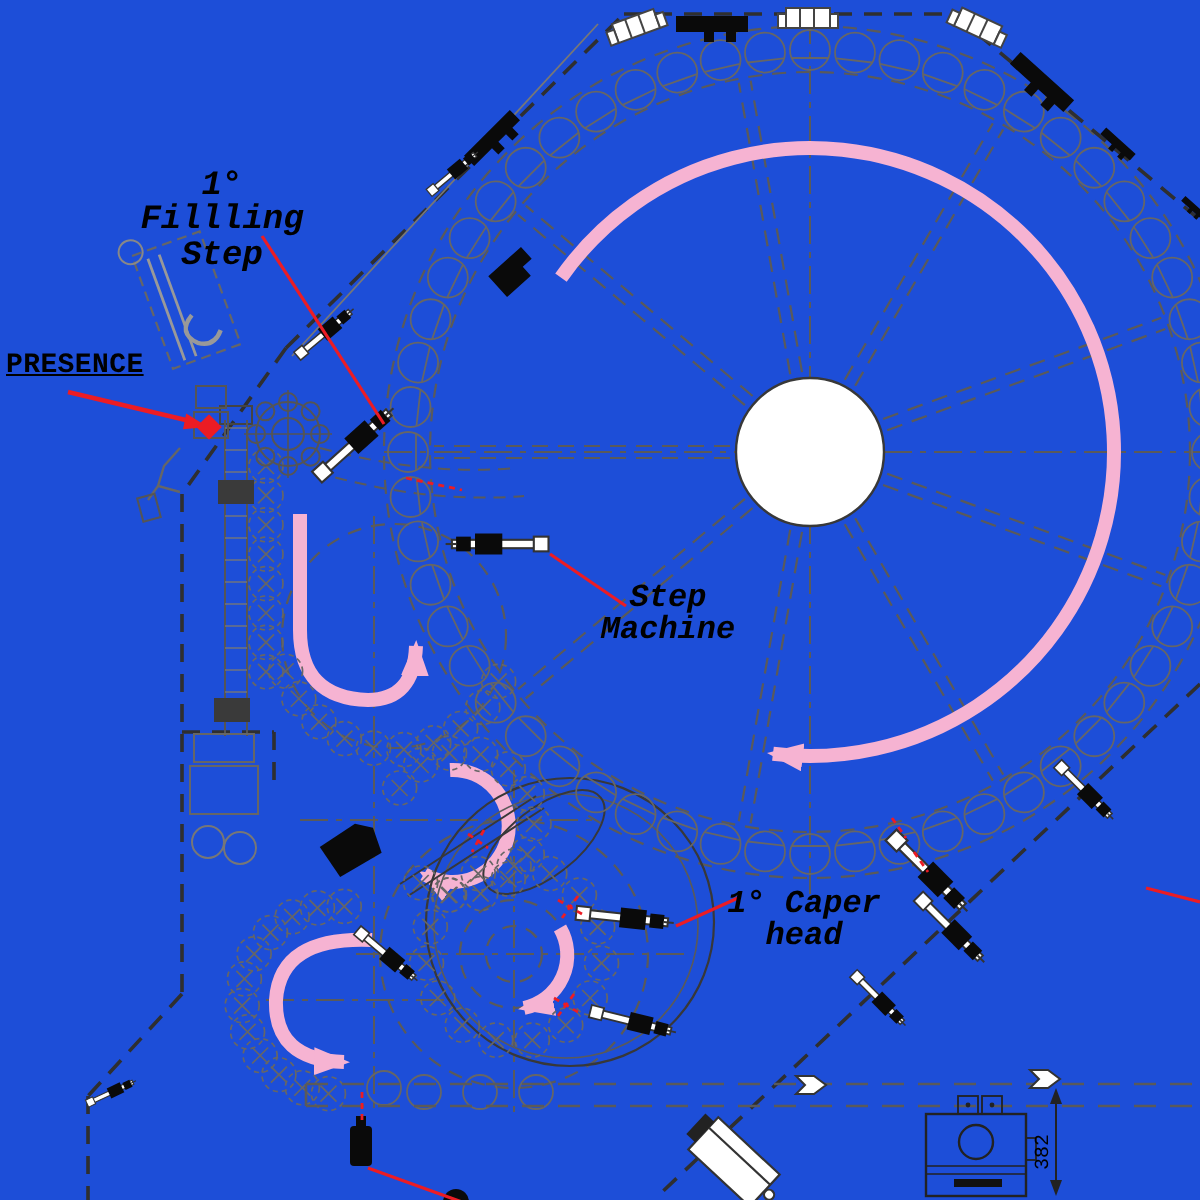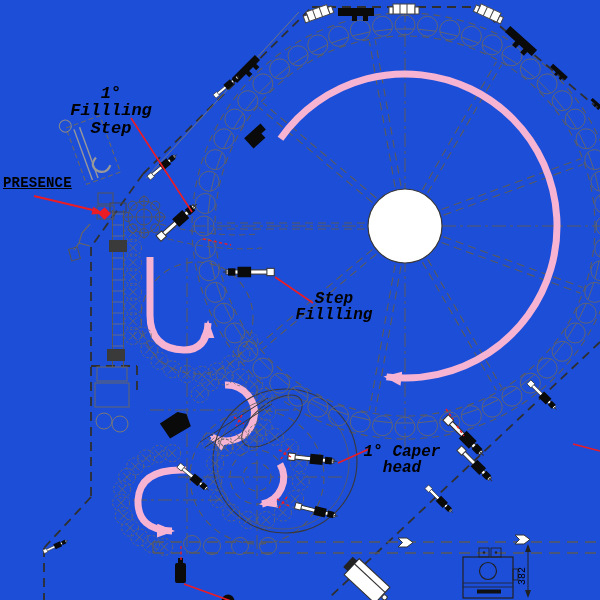--- a/index.html
+++ b/index.html
@@ -828,20 +828,20 @@
       </g>
     </svg>
 
   <div class="lbl ital" id="lbl-filling">
     <span>1° Fillling</span><br>
     <span>Step</span>
   </div>
   <div class="lbl" id="lbl-presence">PRESENCE</div>
   <div class="lbl ital" id="lbl-step">
     <span>Step</span><br>
-    <span>Fillling</span>
+    <span>Machine</span>
   </div>
   <div class="lbl ital" id="lbl-caper">
     <span>1° Caper</span><br>
     <span>head</span>
   </div>
   <div class="lbl" id="lbl-382">382</div>
 </div>
 
 </body></html>

